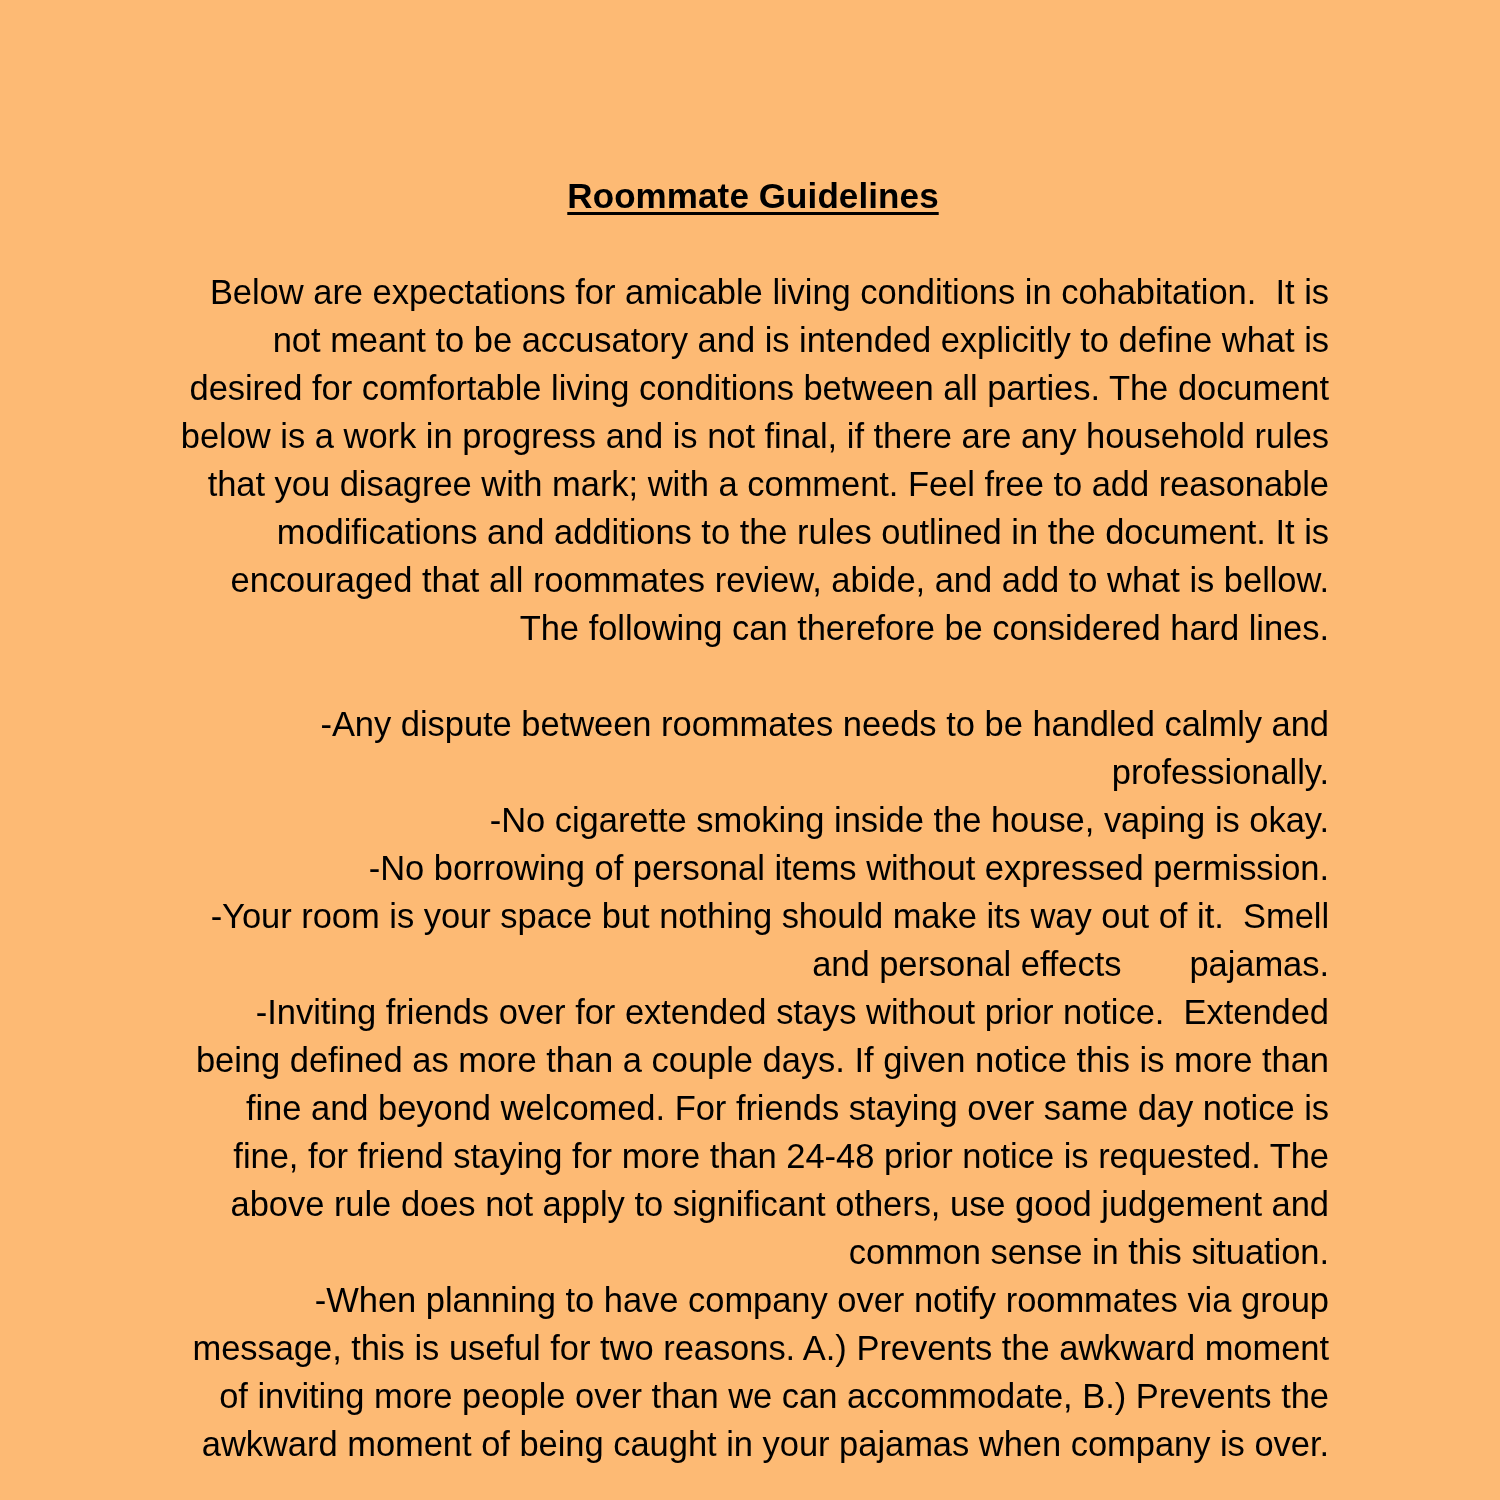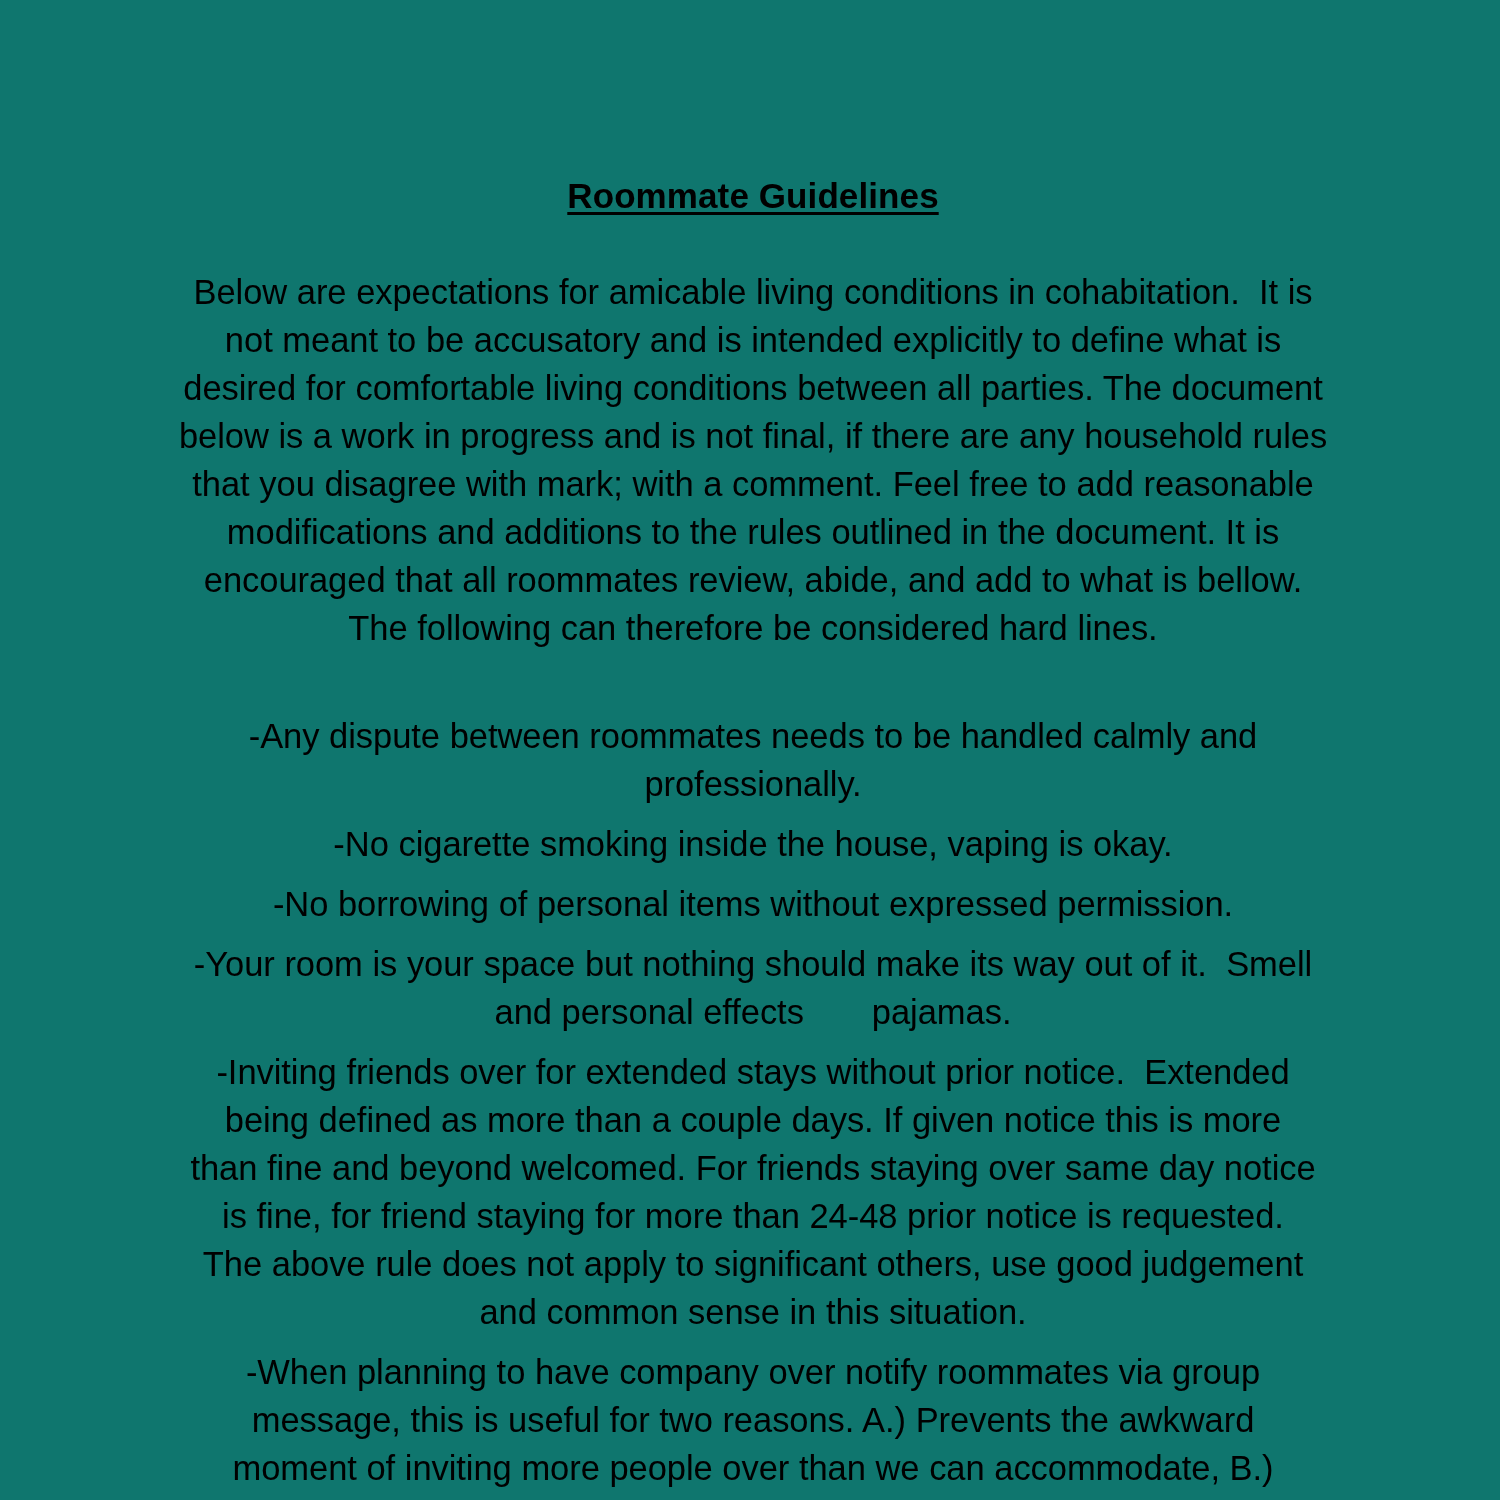--- a/index.html
+++ b/index.html
@@ -14,21 +14,21 @@
     height: 1500px;
     overflow: hidden;
     font-family: "Liberation Sans", sans-serif;
     color: #000000;
   }
 
   #page {
     position: relative;
     width: 1500px;
     height: 1500px;
-    background: #0f766e;
+    background: #fdba74;
     overflow: hidden;
   }
 
   #doc-body {
     position: absolute;
     left: 177px;
     top: 0;
     width: 1152px;
   }
 
@@ -44,21 +44,21 @@
     padding-top: 172px;
     letter-spacing: 0.1px;
     white-space: pre-wrap;
   }
 
   
   .para {
     font-size: 34.5px;
     line-height: 48px;
     margin: 0;
-    text-align: center;
+    text-align: right;
     white-space: pre-wrap;
     word-spacing: 0.1px;
     letter-spacing: -0.05px;
   }
 
   
   .blank-line {
     height: 48px;
     line-height: 48px;
     font-size: 34.5px;
@@ -68,21 +68,21 @@
     height: 48px;
   }
 
   
   .tab-gap {
     display: inline-block;
     width: 68px;
   }
 
   #rules .para {
-    margin: 12px;
+    margin: 0;
   }
 </style>
 </head>
 <body>
 
 <div id="page">
 
   <div id="doc-body">
 
     <h1 class="doc-title">Roommate Guidelines</h1>

